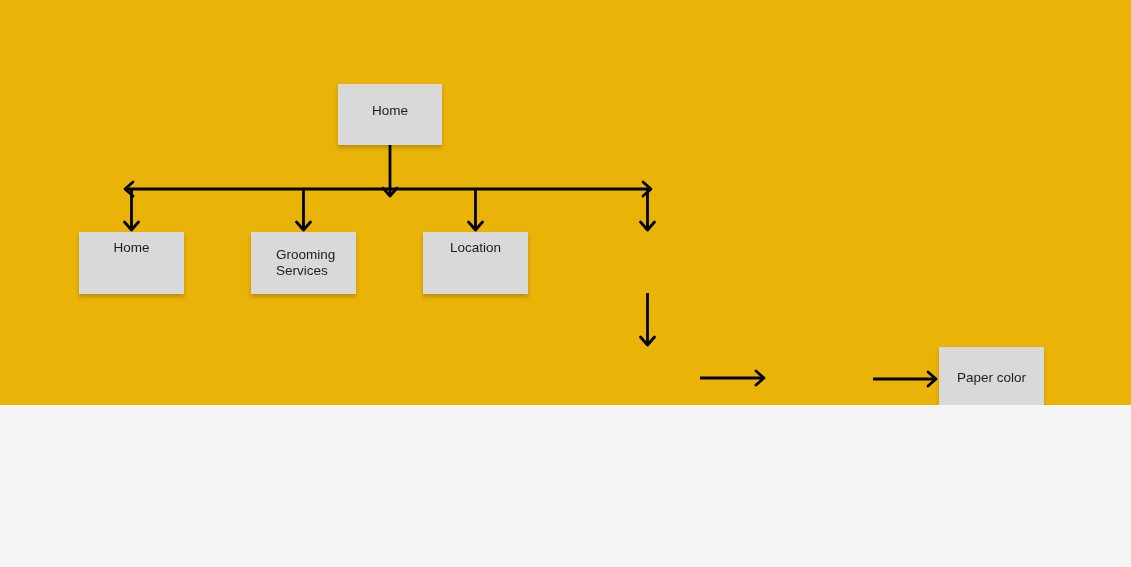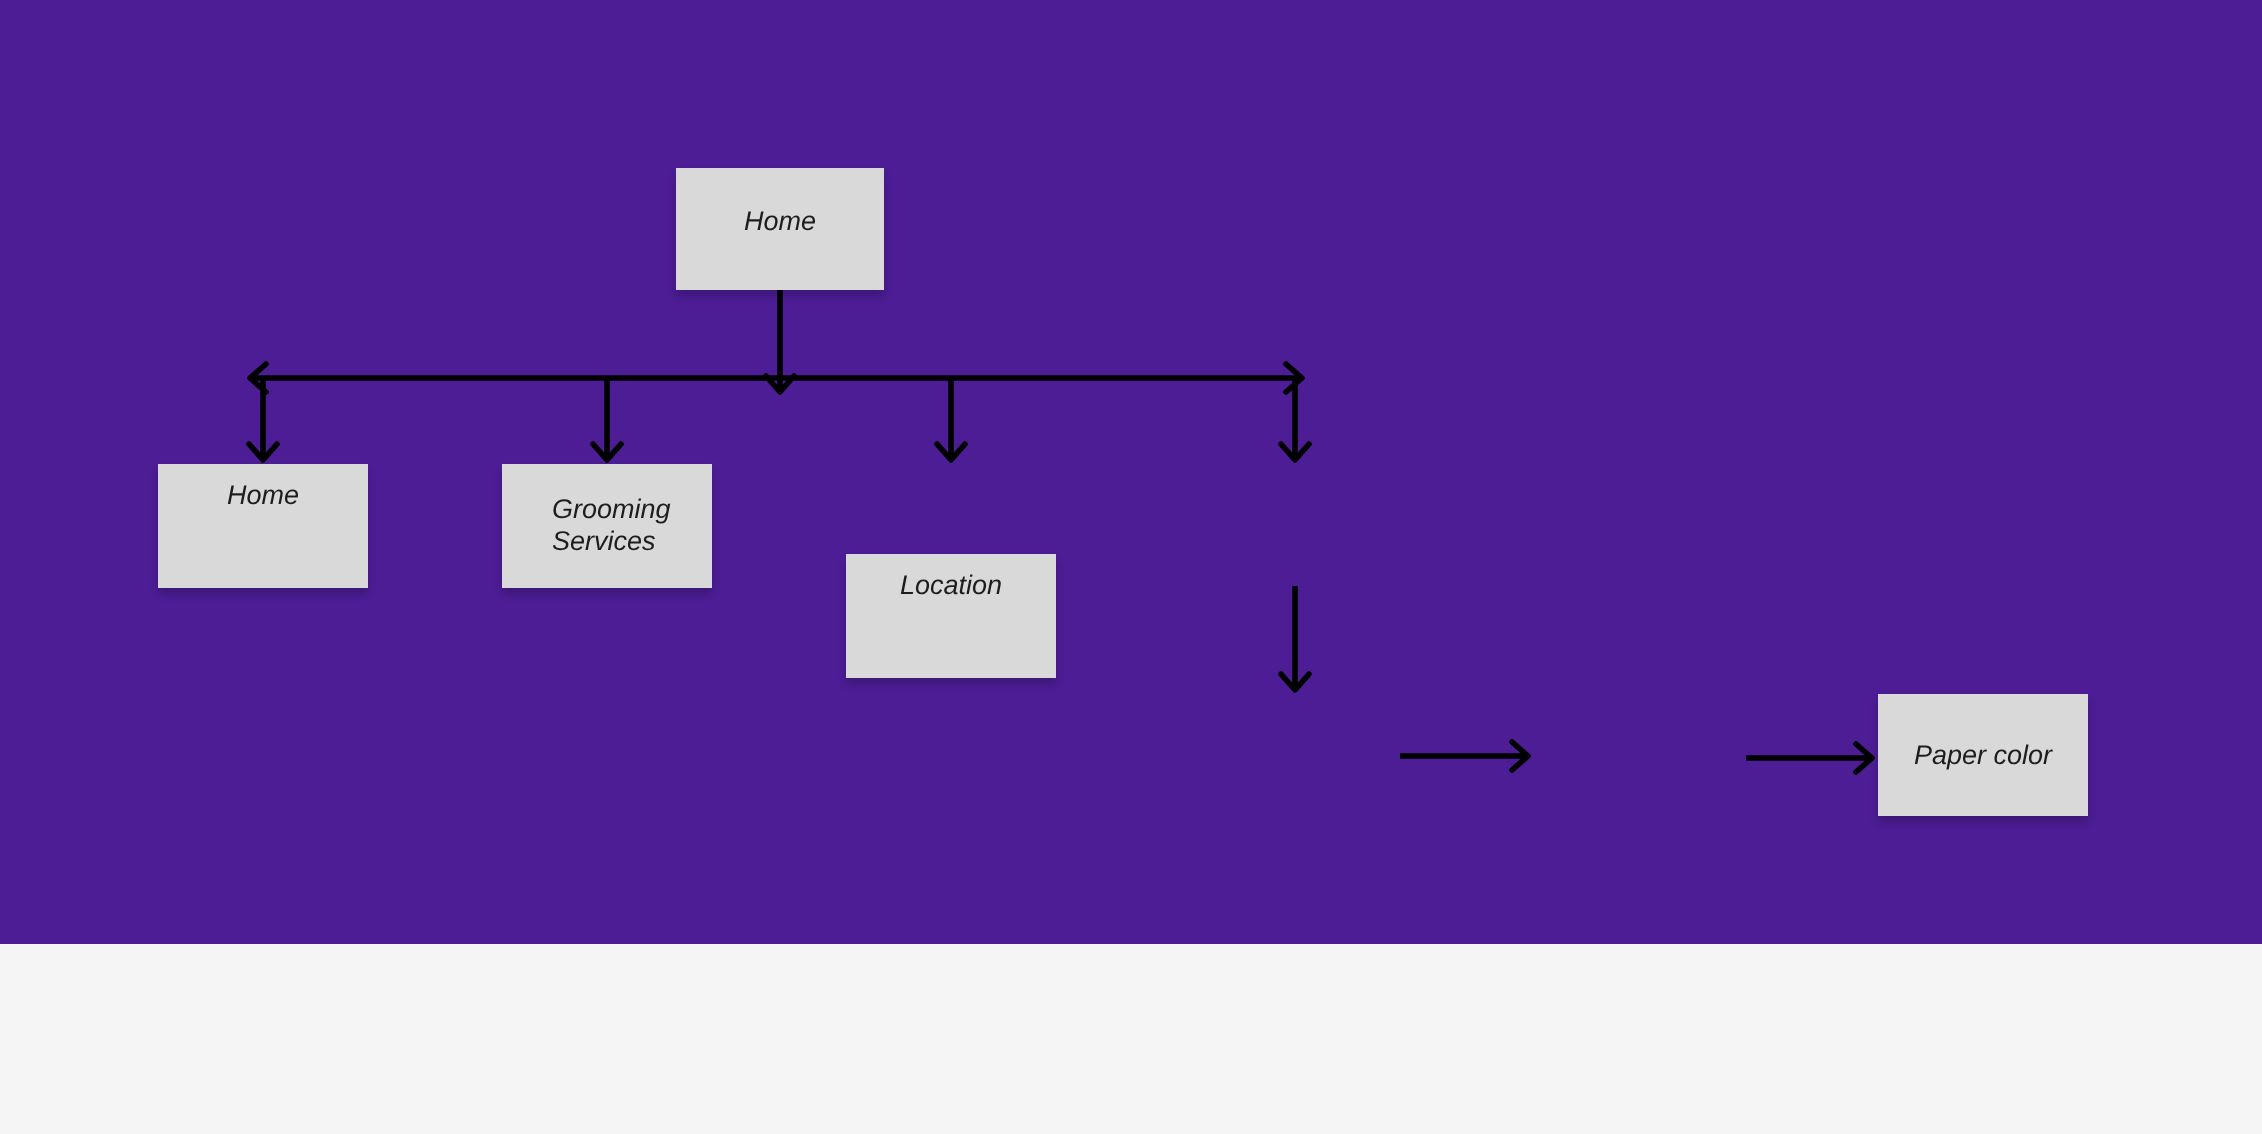--- a/index.html
+++ b/index.html
@@ -4,24 +4,23 @@
 <style>
   html, body {
     margin: 0;
     padding: 0;
     background: #f5f5f5;
     font-family: "Liberation Sans", "DejaVu Sans", sans-serif;
   }
   .canvas {
     position: relative;
     width: 1131px;
-    height: 472px;
-    background: #4c1d95;
+    height: 405px;
+    background: #eab308;
     overflow: hidden;
-    font-style: italic;
   }
   .connector-layer {
     position: absolute;
     left: 0;
     top: 0;
     width: 1131px;
     height: 567px;
   }
   .node {
     position: absolute;
@@ -86,21 +85,21 @@
   </div>
 
   <div class="node t-top" style="left:79px; top:232px; width:105px; height:62px;">
     <span class="node-label">Home</span>
   </div>
 
   <div class="node t-left" style="left:251px; top:232px; width:105px; height:62px;">
     <span class="node-label">Grooming Services</span>
   </div>
 
-  <div class="node t-top" style="left:423px; top:232px; width:105px; height:62px;margin-top:45px;">
+  <div class="node t-top" style="left:423px; top:232px; width:105px; height:62px;">
     <span class="node-label">Location</span>
   </div>
 
 
 
 
   <div class="node t-center" style="left:939px; top:347px; width:105px; height:61px;">
     <span class="node-label">Paper color</span>
   </div>
 

